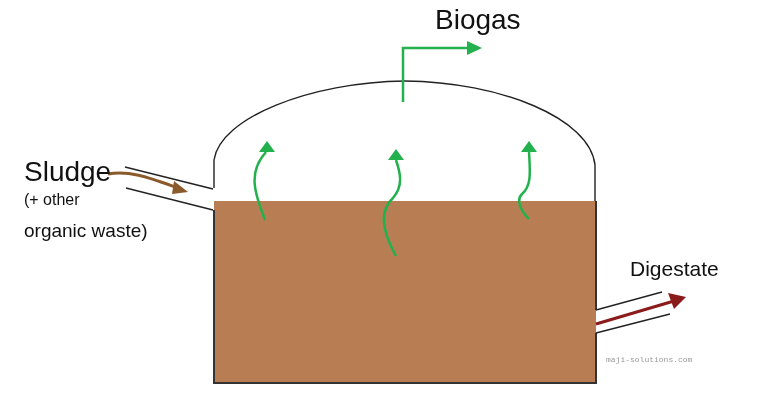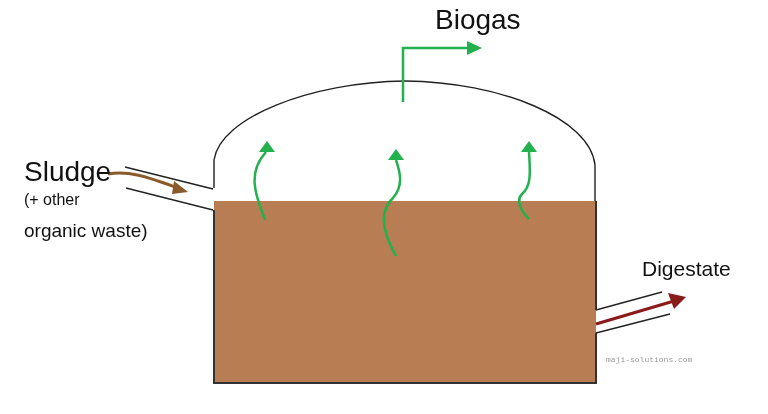--- a/index.html
+++ b/index.html
@@ -3,21 +3,21 @@
 <meta charset="utf-8">
 <style>
   html, body { margin: 0; padding: 0; background: #ffffff; }
   body { width: 768px; height: 414px; position: relative; overflow: hidden; font-family: "Liberation Sans", "DejaVu Sans", sans-serif; }
   svg { position: absolute; left: 0; top: 0; }
   .label { position: absolute; color: #111; white-space: nowrap; line-height: 1; }
   #lbl-sludge { left: 24px; top: 158px; font-size: 28px; }
   #lbl-sludge-sub1 { left: 24px; top: 192px; font-size: 16px; }
   #lbl-sludge-sub2 { left: 24px; top: 209px; font-size: 19px; margin-top: 12px; }
   #lbl-biogas { left: 419px; top: 6px; font-size: 28px; margin-left: 16px; }
-  #lbl-digestate { left: 630px; top: 258px; font-size: 21px; margin-left: 12px; }
+  #lbl-digestate { left: 630px; top: 258px; font-size: 21px; }
   #lbl-watermark { left: 606px; top: 356px; font-size: 8px; color: #9a9a9a; font-family: Liberation Mono, monospace; }
 </style>
 </head>
 <body>
 
 <svg width="768" height="414" viewBox="0 0 768 414">
   <defs>
     <marker id="mGreen" markerWidth="8" markerHeight="8" refX="4" refY="4" orient="auto" markerUnits="userSpaceOnUse">
       <path d="M0,0 L8,4 L0,8 Z" fill="#22B14C"></path>
     </marker>

